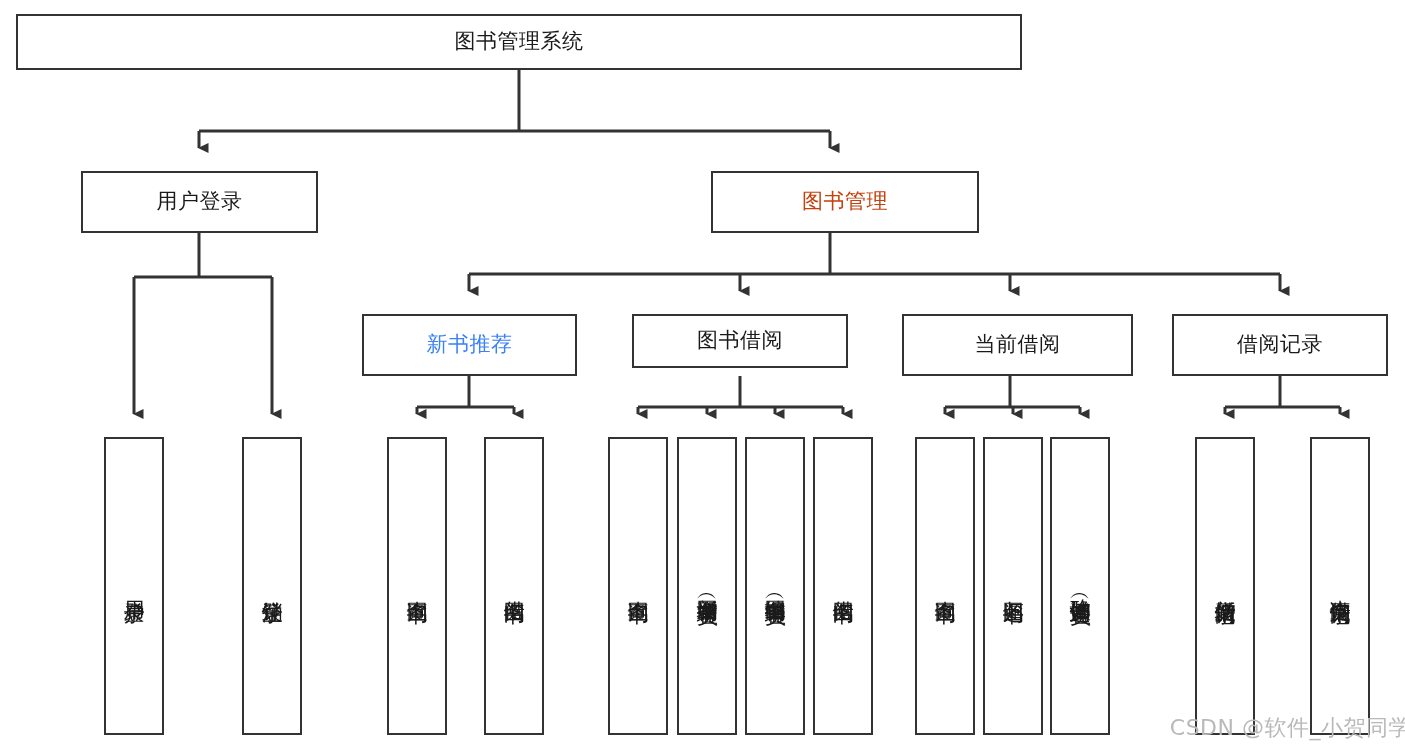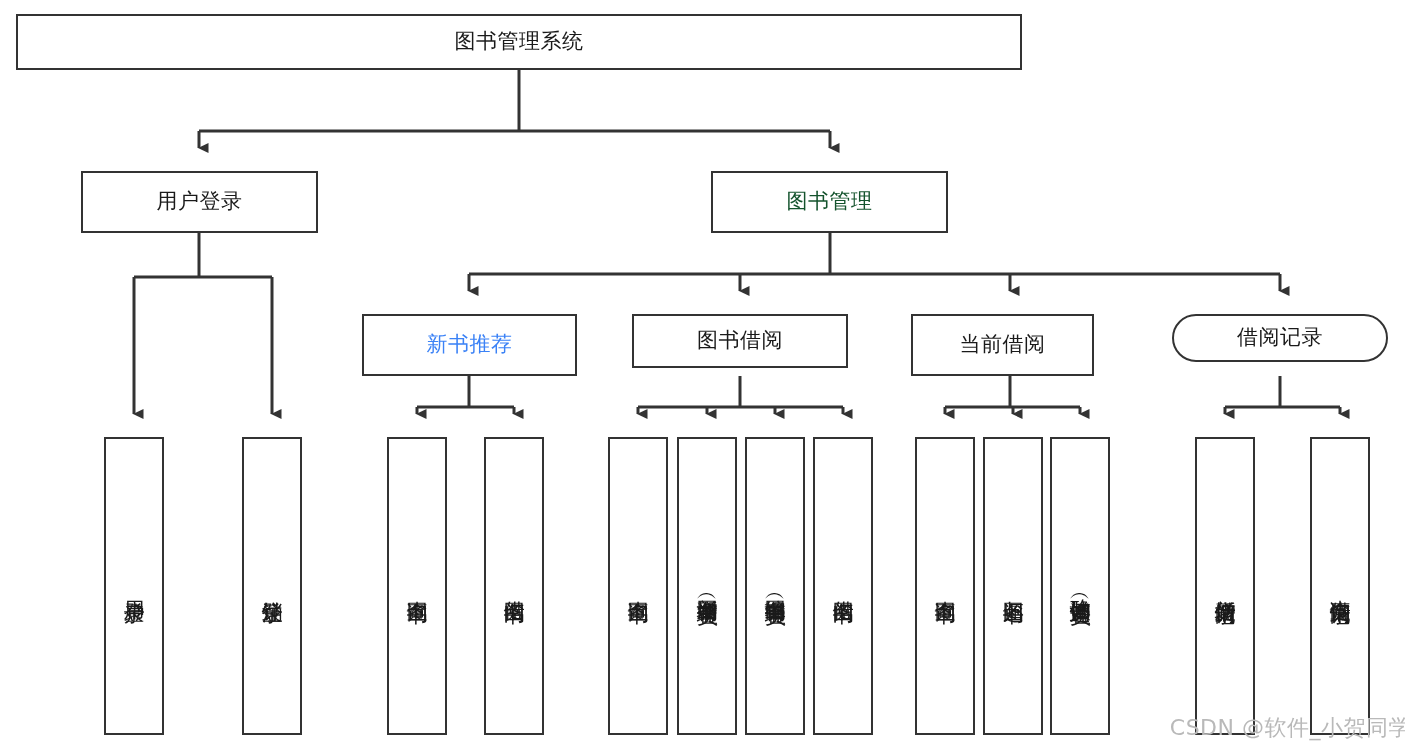--- a/index.html
+++ b/index.html
@@ -109,26 +109,26 @@
       <path d="M 1280 376 L 1280 407"></path>
       <path d="M 1225 407 L 1340 407"></path>
       <path d="M 1225 407 L 1225 414" marker-end="url(#arrowhead)"></path>
       <path d="M 1340 407 L 1340 414" marker-end="url(#arrowhead)"></path>
     </g>
   </svg>
 
   <div class="node node-h" style="left: 16px; top: 14px; width: 1006px; height: 56px; border-color: rgb(51, 51, 51); background: rgb(255, 255, 255); color: rgb(26, 26, 26);">图书管理系统</div>
 
   <div class="node node-h" style="left: 81px; top: 171px; width: 237px; height: 62px; border-color: rgb(51, 51, 51); background: rgb(255, 255, 255); color: rgb(26, 26, 26);">用户登录</div>
-  <div class="node node-h" style="left: 711px; top: 171px; width: 237px; height: 62px; border-color: rgb(51, 51, 51); background: rgb(255, 255, 255); color: #14532d;">图书管理</div>
+  <div class="node node-h" style="left: 711px; top: 171px; width: 268px; height: 62px; border-color: rgb(51, 51, 51); background: rgb(255, 255, 255); color: #c2410c;">图书管理</div>
 
   <div class="node node-h" style="left: 362px; top: 314px; width: 215px; height: 62px; border-color: rgb(51, 51, 51); background: rgb(255, 255, 255); color: #3b82f6;">新书推荐</div>
   <div class="node node-h" style="left: 632px; top: 314px; width: 216px; height: 54px; border-color: rgb(51, 51, 51); background: rgb(255, 255, 255); color: rgb(26, 26, 26);">图书借阅</div>
-  <div class="node node-h" style="left: 902px; top: 314px; width: 183px; height: 62px; border-color: rgb(51, 51, 51); background: rgb(255, 255, 255); color: rgb(26, 26, 26); margin-left: 9px;">当前借阅</div>
-  <div class="node node-h" style="left: 1172px; top: 314px; width: 216px; height: 48px; border-color: rgb(51, 51, 51); background: rgb(255, 255, 255); color: rgb(26, 26, 26); border-radius: 24px;">借阅记录</div>
+  <div class="node node-h" style="left: 902px; top: 314px; width: 231px; height: 62px; border-color: rgb(51, 51, 51); background: rgb(255, 255, 255); color: rgb(26, 26, 26);">当前借阅</div>
+  <div class="node node-h" style="left: 1172px; top: 314px; width: 216px; height: 62px; border-color: rgb(51, 51, 51); background: rgb(255, 255, 255); color: rgb(26, 26, 26);">借阅记录</div>
 
   <div class="node node-v" style="left: 104px; top: 437px; width: 60px; height: 298px; border-color: rgb(51, 51, 51); background: rgb(255, 255, 255); color: rgb(26, 26, 26);">用户登录</div>
   <div class="node node-v" style="left: 242px; top: 437px; width: 60px; height: 298px; border-color: rgb(51, 51, 51); background: rgb(255, 255, 255); color: rgb(26, 26, 26);">注销登录</div>
 
   <div class="node node-v" style="left: 387px; top: 437px; width: 60px; height: 298px; border-color: rgb(51, 51, 51); background: rgb(255, 255, 255); color: rgb(26, 26, 26);">查询图书</div>
   <div class="node node-v" style="left: 484px; top: 437px; width: 60px; height: 298px; border-color: rgb(51, 51, 51); background: rgb(255, 255, 255); color: rgb(26, 26, 26);">借阅图书</div>
 
   <div class="node node-v" style="left: 608px; top: 437px; width: 60px; height: 298px; border-color: rgb(51, 51, 51); background: rgb(255, 255, 255); color: rgb(26, 26, 26);">查询图书</div>
   <div class="node node-v" style="left: 677px; top: 437px; width: 60px; height: 298px; border-color: rgb(51, 51, 51); background: rgb(255, 255, 255); color: rgb(26, 26, 26);">新增图书（管理员）</div>
   <div class="node node-v" style="left: 745px; top: 437px; width: 60px; height: 298px; border-color: rgb(51, 51, 51); background: rgb(255, 255, 255); color: rgb(26, 26, 26);">编辑图书（管理员）</div>

